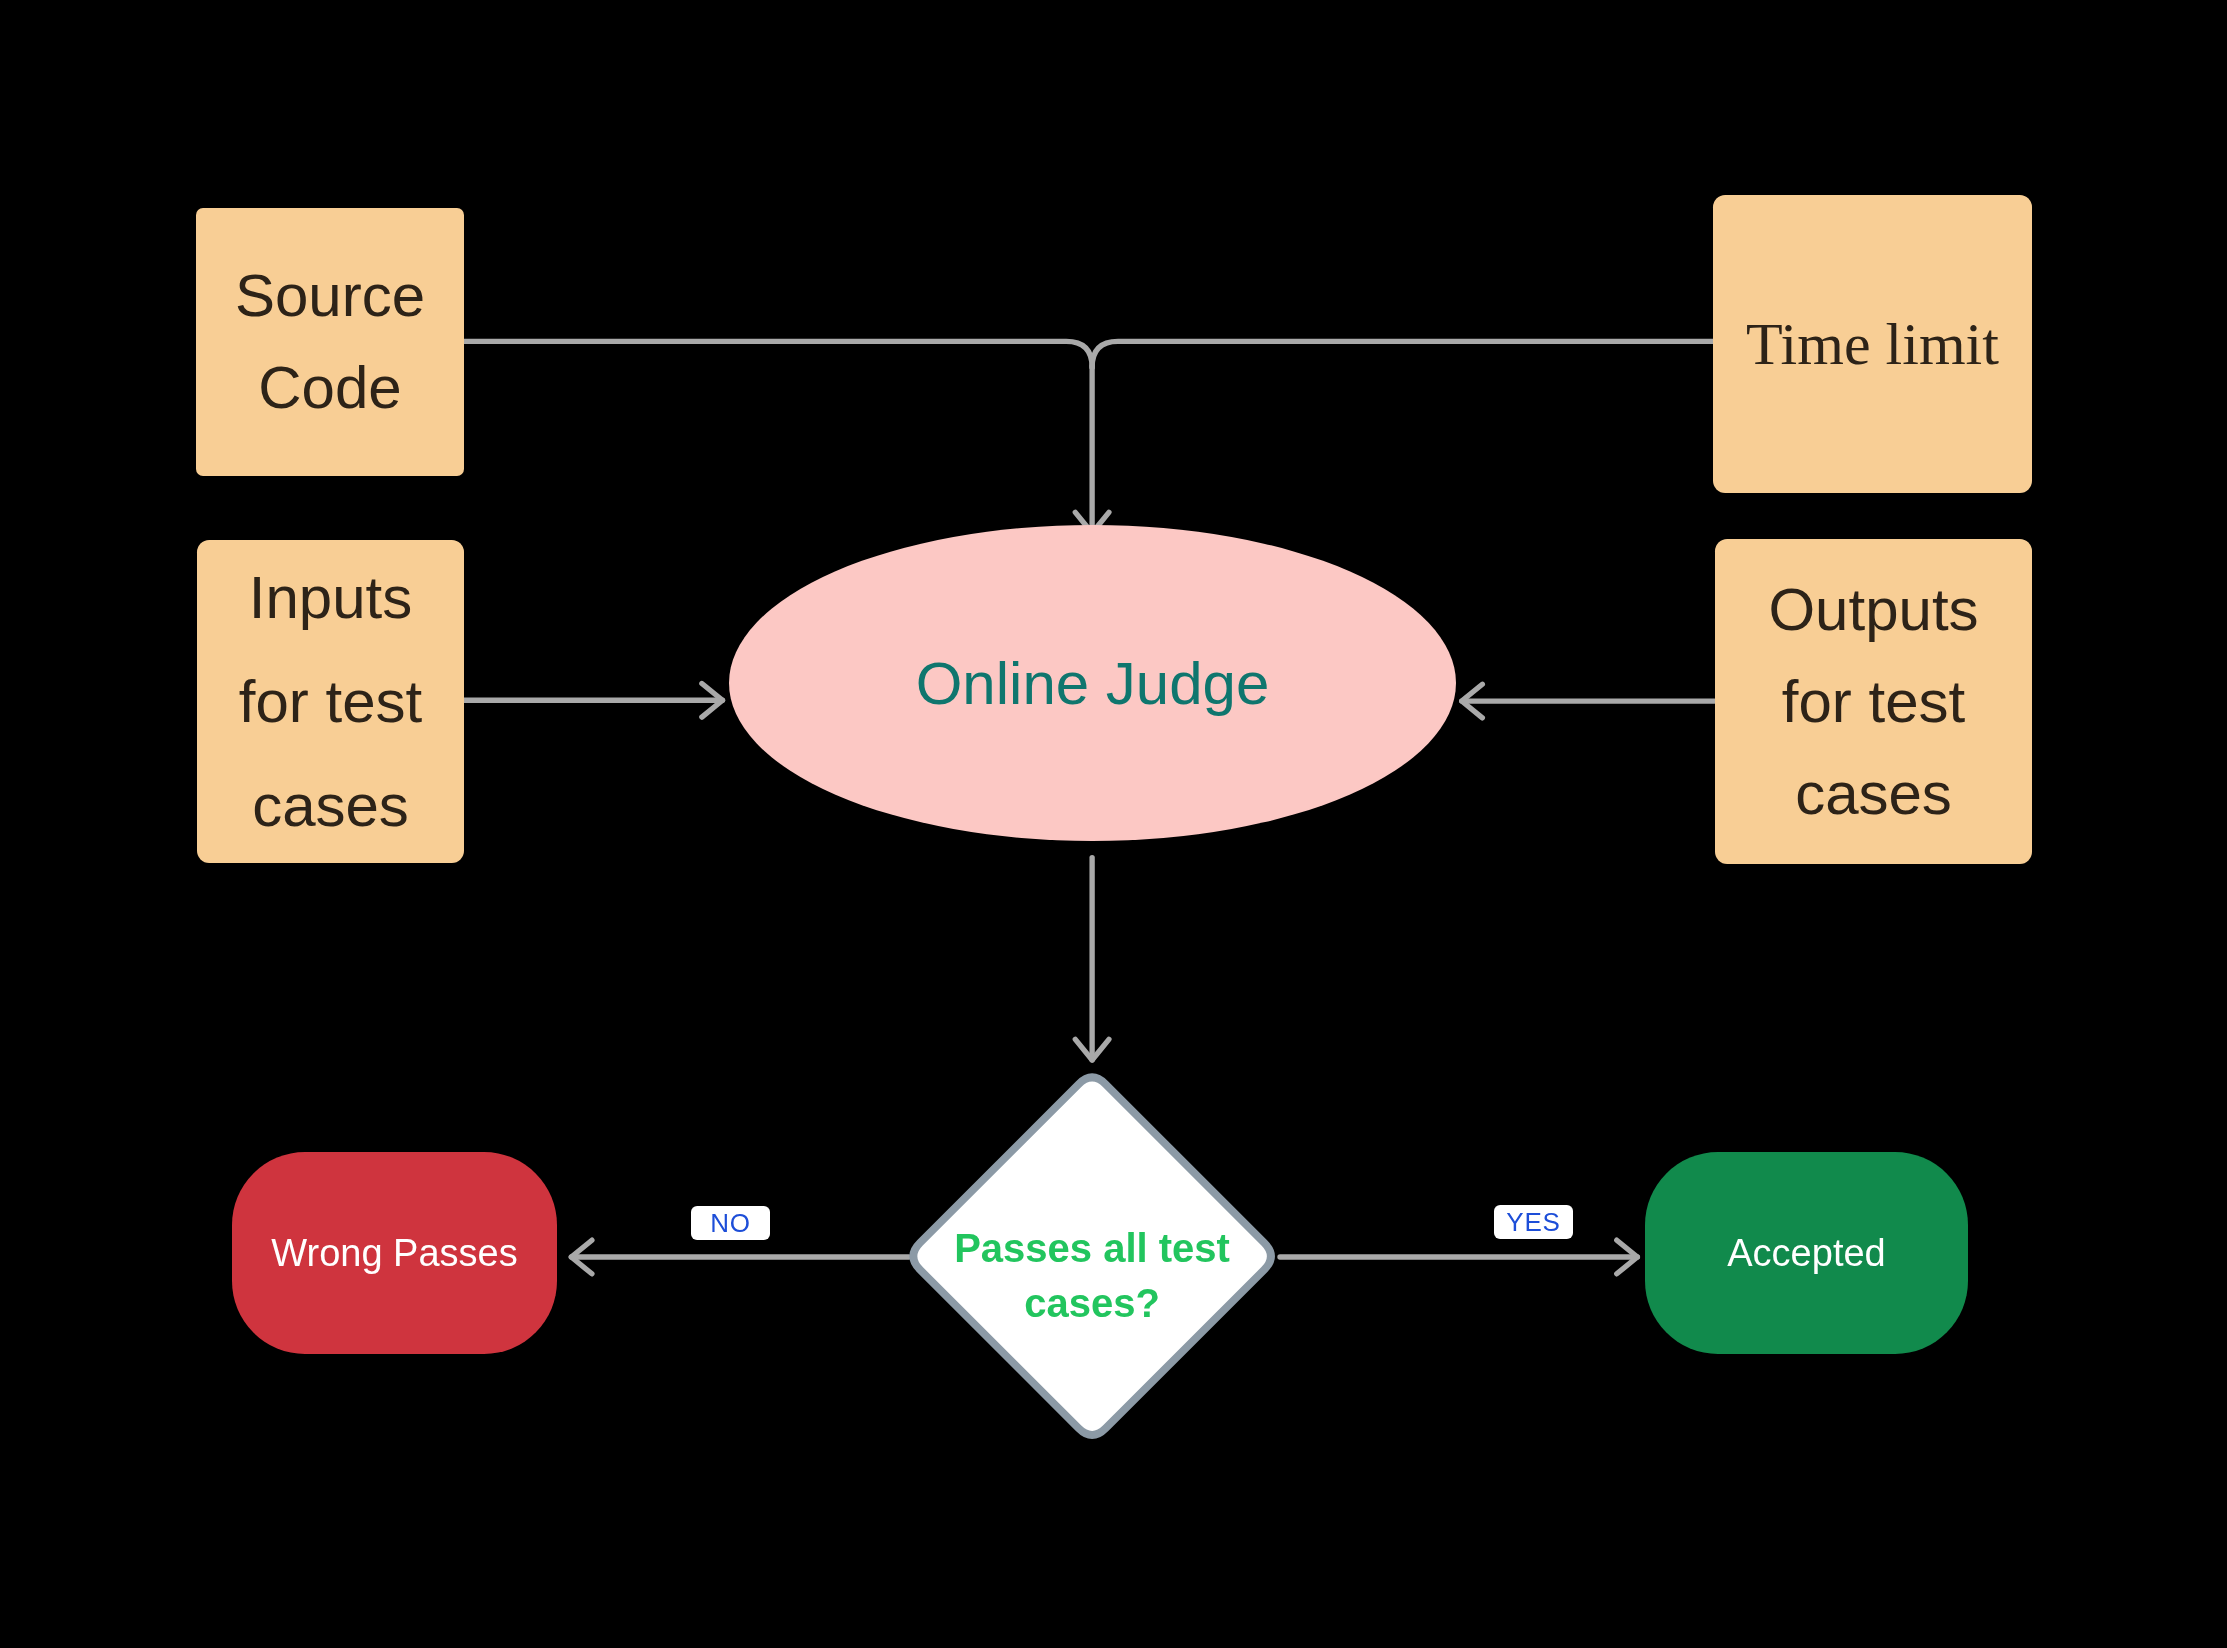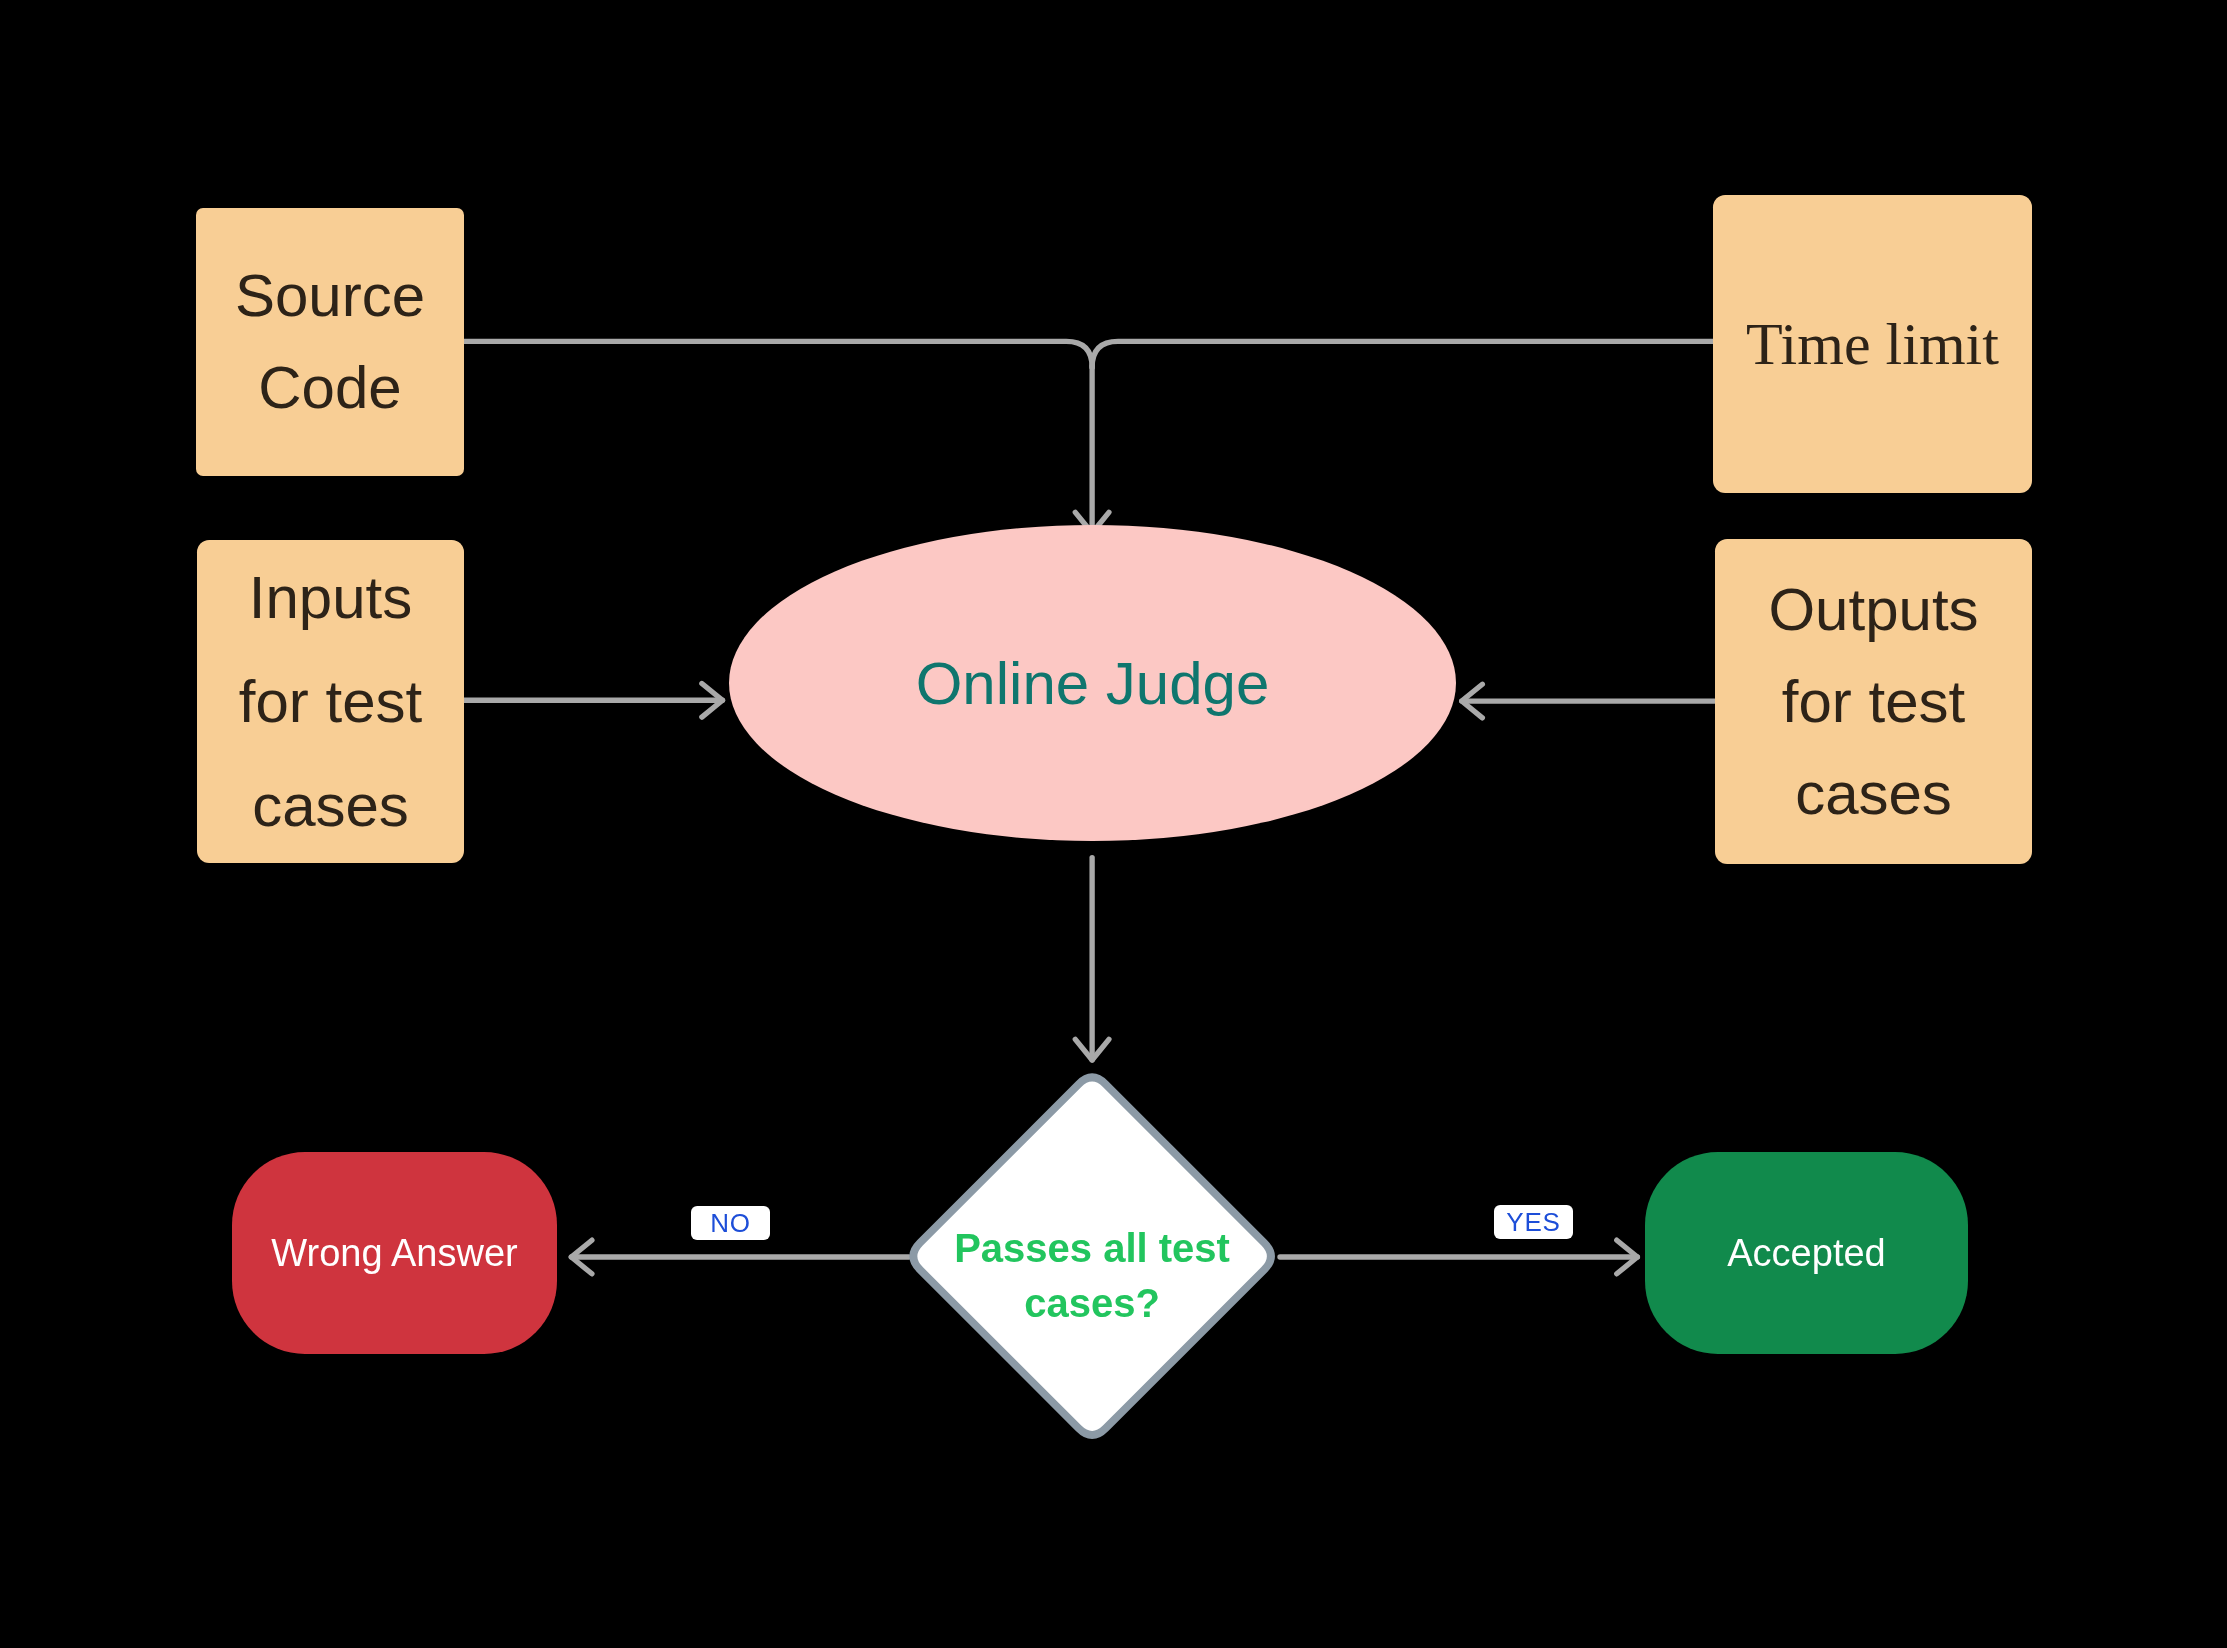--- a/index.html
+++ b/index.html
@@ -99,21 +99,21 @@
   <div class="node" id="n-judge">
     <span class="ln">Online Judge</span>
   </div>
 
   <div id="decision-label">
     <span class="ln">Passes all test</span>
     <span class="ln">cases?</span>
   </div>
 
   <div class="node pill" id="n-wrong">
-    <span class="ln">Wrong Answer</span>
+    <span class="ln">Wrong Passes</span>
   </div>
 
   <div class="node pill" id="n-accepted">
     <span class="ln">Accepted</span>
   </div>
 
   <div class="chip" id="chip-no">NO</div>
   <div class="chip" id="chip-yes">YES</div>
 
 </div>

